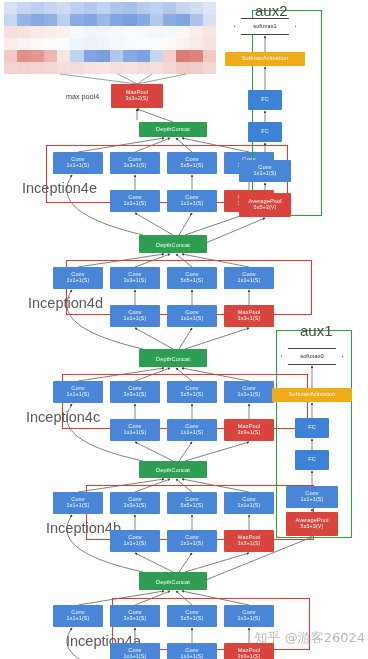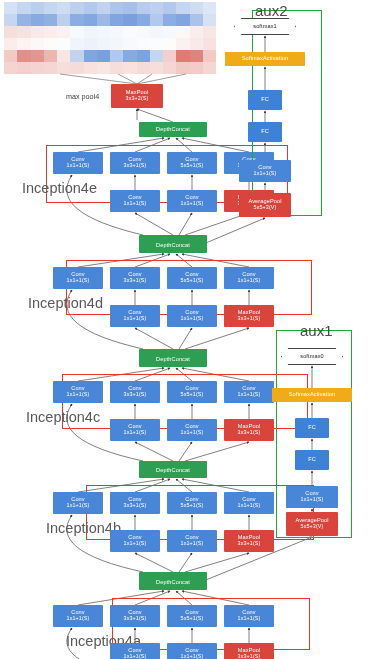--- a/index.html
+++ b/index.html
@@ -449,13 +449,14 @@
         <span class="l1">FC</span>
       </div>
       <div class="node softact" style="left: 272px; top: 388px; width: 80px; height: 14px;">
         <span class="l1">SoftmaxActivation</span>
       </div>
       <div class="node softmax" style="left: 281px; top: 348px; width: 62px; height: 17px;">
         <span class="l1">softmax0</span>
       </div>
     </div>
 
+  <div id="watermark">知乎 @游客26024</div>
 </div>
 
 </body></html>

